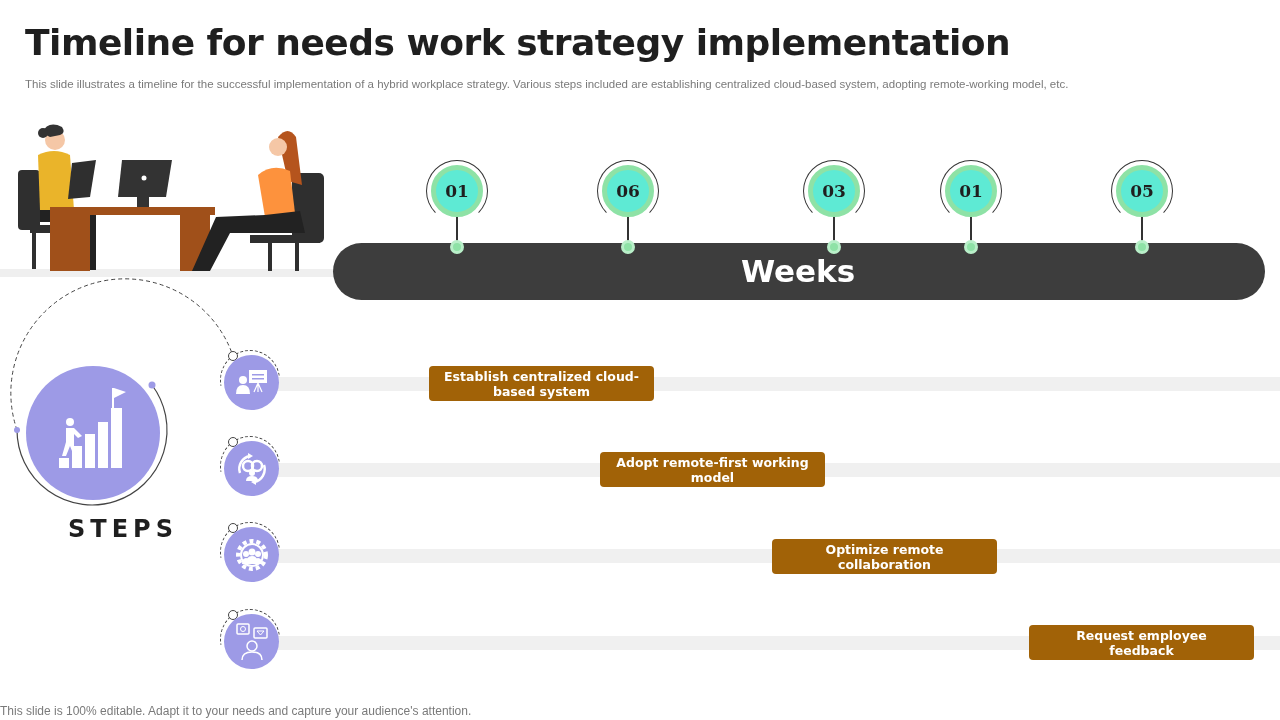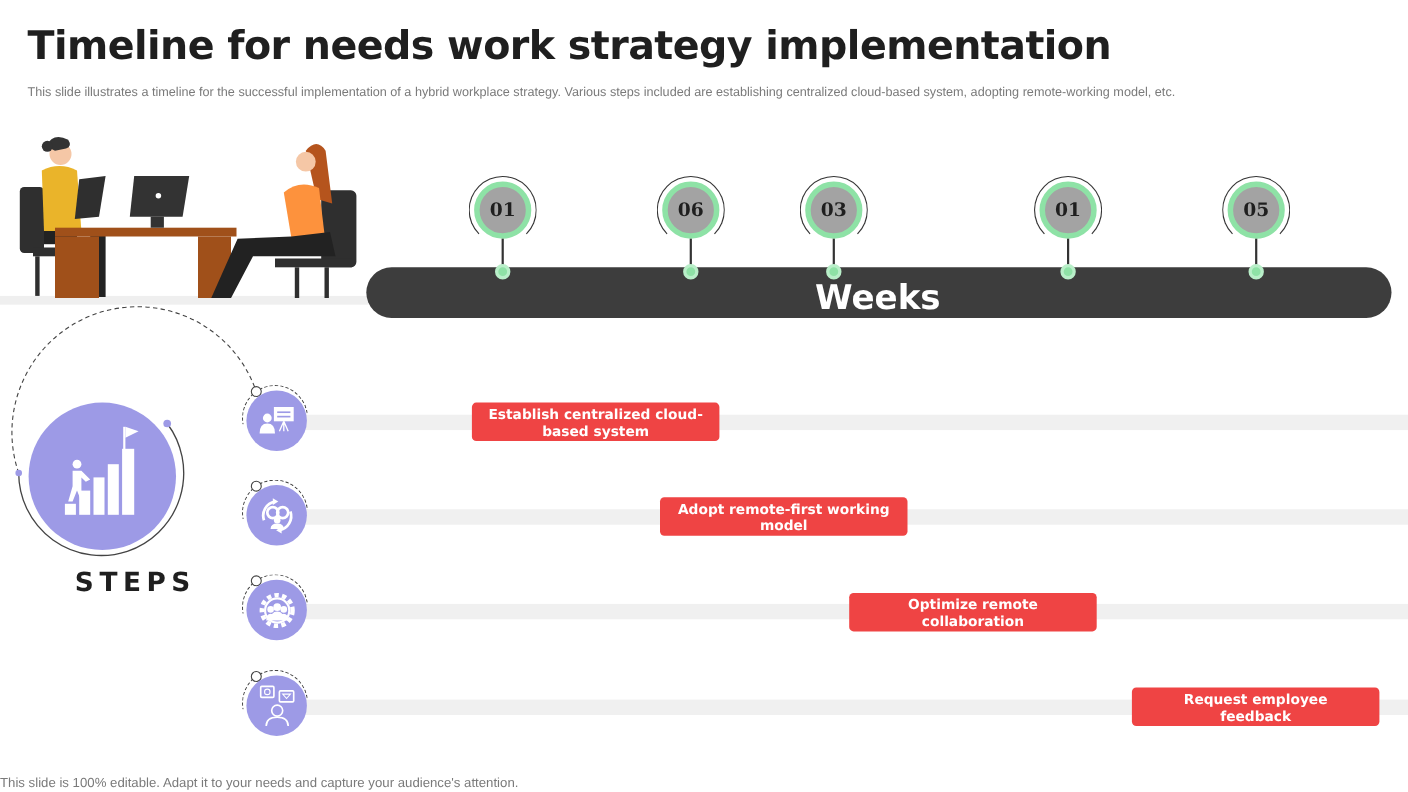--- a/index.html
+++ b/index.html
@@ -2,29 +2,29 @@
 <html><head>
 <meta charset="utf-8">
 <style>
   html,body{margin:0;padding:0;background:#ffffff;}
   body{width:1280px;height:720px;position:relative;overflow:hidden;font-family:"Liberation Sans",sans-serif;}
   .title{position:absolute;left:25px;top:22px;font-family:"DejaVu Sans",sans-serif;font-weight:bold;font-size:36px;color:#1f1f1f;letter-spacing:-0.5px;white-space:nowrap;}
   .subtitle{position:absolute;left:25px;top:78px;font-size:11.5px;color:#7a7a7a;white-space:nowrap;}
   .footer{position:absolute;left:0;width:1280px;top:704px;text-align:left;font-size:12px;color:#7a7a7a;}
   .floor{position:absolute;left:0;top:269px;width:335px;height:8px;background:#efefef;}
   .illus{position:absolute;left:10px;top:115px;width:320px;height:156px;}
-  .weeks-bar{position:absolute;left:333px;top:243px;width:932px;height:46px;background:#3d3d3d;border-radius:31px;}
+  .weeks-bar{position:absolute;left:333px;top:243px;width:932px;height:57px;background:#3d3d3d;border-radius:31px;}
   .weeks-label{position:absolute;left:0;width:930px;top:10px;text-align:center;color:#ffffff;font-family:"DejaVu Sans",sans-serif;font-weight:bold;font-size:31px;}
   .marker{position:absolute;top:158px;width:70px;height:96px;}
   .marker .arc{position:absolute;left:2px;top:2px;width:62px;height:62px;border-radius:50%;border:1.5px solid #333;border-bottom-color:transparent;box-sizing:border-box;}
-  .marker .ring{position:absolute;left:7px;top:7px;width:52px;height:52px;border-radius:50%;border:5px solid #8ee2a6;background:#a3a3a3;box-sizing:border-box;display:flex;align-items:center;justify-content:center;font-family:"DejaVu Serif",serif;font-weight:bold;font-size:17px;color:#1f1f1f;}
+  .marker .ring{position:absolute;left:7px;top:7px;width:52px;height:52px;border-radius:50%;border:5px solid #8ee2a6;background:#5eead4;box-sizing:border-box;display:flex;align-items:center;justify-content:center;font-family:"DejaVu Serif",serif;font-weight:bold;font-size:17px;color:#1f1f1f;}
   .marker .stem{position:absolute;left:32px;top:59px;width:1.5px;height:24px;background:#333;}
   .marker .dot{position:absolute;left:26px;top:82px;width:14px;height:14px;border-radius:50%;background:#8ee2a6;box-sizing:border-box;border:3px solid #b9efc9;}
   .track{position:absolute;left:275px;width:1005px;height:14px;background:#f0f0f0;}
-  .task{position:absolute;width:225px;height:35px;background:#ef4444;border-radius:4px;color:#fff;font-family:"DejaVu Sans",sans-serif;font-weight:bold;font-size:12.5px;line-height:15px;display:flex;align-items:center;justify-content:center;text-align:center;padding:0 14px;box-sizing:border-box;}
+  .task{position:absolute;width:225px;height:35px;background:#a16207;border-radius:4px;color:#fff;font-family:"DejaVu Sans",sans-serif;font-weight:bold;font-size:12.5px;line-height:15px;display:flex;align-items:center;justify-content:center;text-align:center;padding:0 14px;box-sizing:border-box;}
   .step-icon{position:absolute;left:220px;width:62px;height:62px;}
   .step-icon .dash{position:absolute;left:0;top:0;width:60px;height:60px;border-radius:50%;border:1.5px dashed #444;box-sizing:border-box;clip-path:polygon(0 0,100% 0,100% 45%,0 60%);}
   .step-icon .disc{position:absolute;left:4px;top:5px;width:55px;height:55px;border-radius:50%;background:#9d9ae6;display:flex;align-items:center;justify-content:center;}
   .step-icon .knob{position:absolute;left:8px;top:1px;width:8px;height:8px;border-radius:50%;border:1.5px solid #444;background:#fff;}
   .big-ring{position:absolute;left:15px;top:310px;width:155px;height:192px;}
   .big-disc{position:absolute;left:26px;top:366px;width:134px;height:134px;border-radius:50%;background:#9d9ae6;}
   .steps-label{position:absolute;left:18px;top:515px;width:160px;text-align:right;font-family:"DejaVu Sans",sans-serif;font-weight:bold;font-size:24px;letter-spacing:5px;color:#1f1f1f;}
 </style>
 </head>
 <body>
@@ -77,21 +77,21 @@
   <div class="ring">01</div>
   <div class="stem"></div>
   <div class="dot"></div>
 </div>
 <div class="marker" style="left:595px">
   <div class="arc"></div>
   <div class="ring">06</div>
   <div class="stem"></div>
   <div class="dot"></div>
 </div>
-<div class="marker" style="left:725px">
+<div class="marker" style="left:801px">
   <div class="arc"></div>
   <div class="ring">03</div>
   <div class="stem"></div>
   <div class="dot"></div>
 </div>
 <div class="marker" style="left:938px">
   <div class="arc"></div>
   <div class="ring">01</div>
   <div class="stem"></div>
   <div class="dot"></div>

